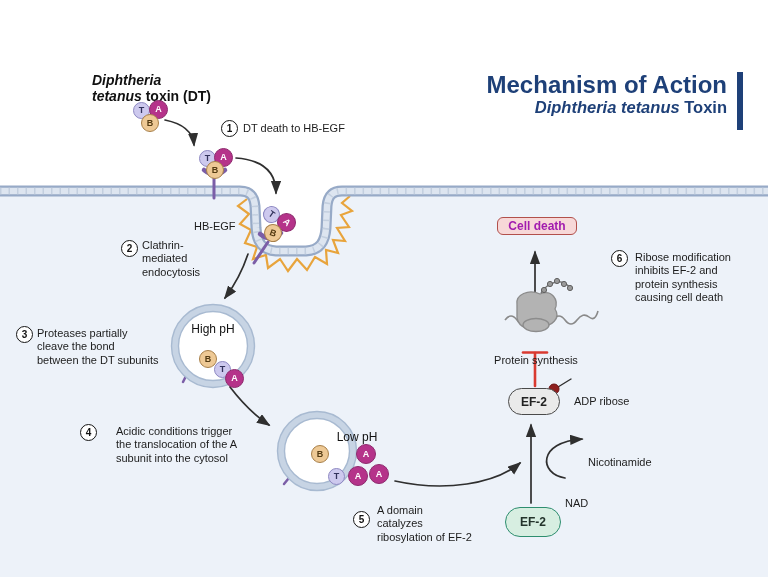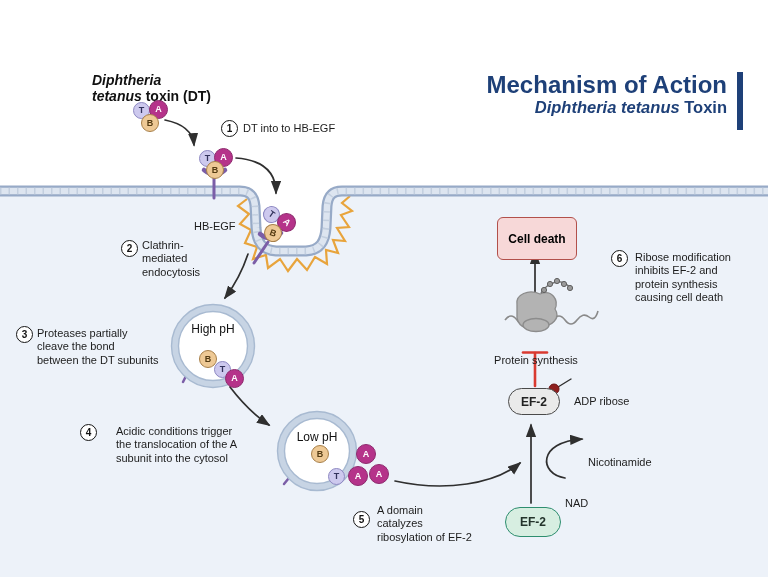--- a/index.html
+++ b/index.html
@@ -173,21 +173,21 @@
   <div class="abs sub sub-a" style="left:348px;top:466px;width:20px;height:20px;">
       <span>A</span>
     </div>
   <div class="abs sub sub-a" style="left:369px;top:464px;width:20px;height:20px;">
       <span>A</span>
     </div>
 
   <div class="abs stepnum" style="left:221px;top:120px;">
       <span>1</span>
     </div>
-  <div class="abs steptext" style="left:243px;top:122px;">DT into to HB-EGF</div>
+  <div class="abs steptext" style="left:243px;top:122px;">DT death to HB-EGF</div>
 
   <div class="abs stepnum" style="left:121px;top:240px;">
       <span>2</span>
     </div>
   <div class="abs steptext" style="left:142px;top:239px;">Clathrin-
 mediated
 endocytosis</div>
 
   <div class="abs stepnum" style="left:16px;top:326px;">
       <span>3</span>
@@ -213,27 +213,27 @@
   <div class="abs stepnum" style="left:611px;top:250px;">
       <span>6</span>
     </div>
   <div class="abs steptext" style="left:635px;top:251px;">Ribose modification
 inhibits EF-2 and
 protein synthesis
 causing cell death</div>
 
   <div class="abs lbl" style="left:194px;top:196px;">HB-EGF</div>
   <div class="abs vlabel" style="left:175px;top:322px;width:76px;">High pH</div>
-  <div class="abs vlabel" style="left:281px;top:430px;width:72px;">Low pH</div>
+  <div class="abs vlabel" style="left:281px;top:430px;width:72px;padding-left:40px;">Low pH</div>
   <div class="abs lbl" style="left:480px;top:330px;width:112px;text-align:center;">Protein synthesis</div>
   <div class="abs lbl" style="left:574px;top:371px;">ADP ribose</div>
   <div class="abs lbl" style="left:588px;top:432px;">Nicotinamide</div>
   <div class="abs lbl" style="left:565px;top:473px;">NAD</div>
 
-  <div class="abs pill" style="left:497px;top:217px;width:80px;height:43px;border-radius:6px;background:#f7d8d8;border:1.6px solid #b2504b;color:#000000;">
+  <div class="abs pill" style="left:497px;top:217px;width:80px;height:18px;border-radius:6px;background:#f7d8d8;border:1.6px solid #b2504b;color:#a21caf;">
       <span>Cell death</span>
     </div>
 
   <div class="abs pill" style="left:508px;top:388px;width:52px;height:27px;border-radius:13.5px;background:#eaeaea;border:1.5px solid #4a4a4a;color:#222;">
       <span>EF-2</span>
     </div>
 
   <div class="abs pill" style="left:505px;top:507px;width:56px;height:30px;border-radius:15px;background:#d7eee1;border:1.6px solid #2e8e6f;color:#24342c;">
       <span>EF-2</span>
     </div>

